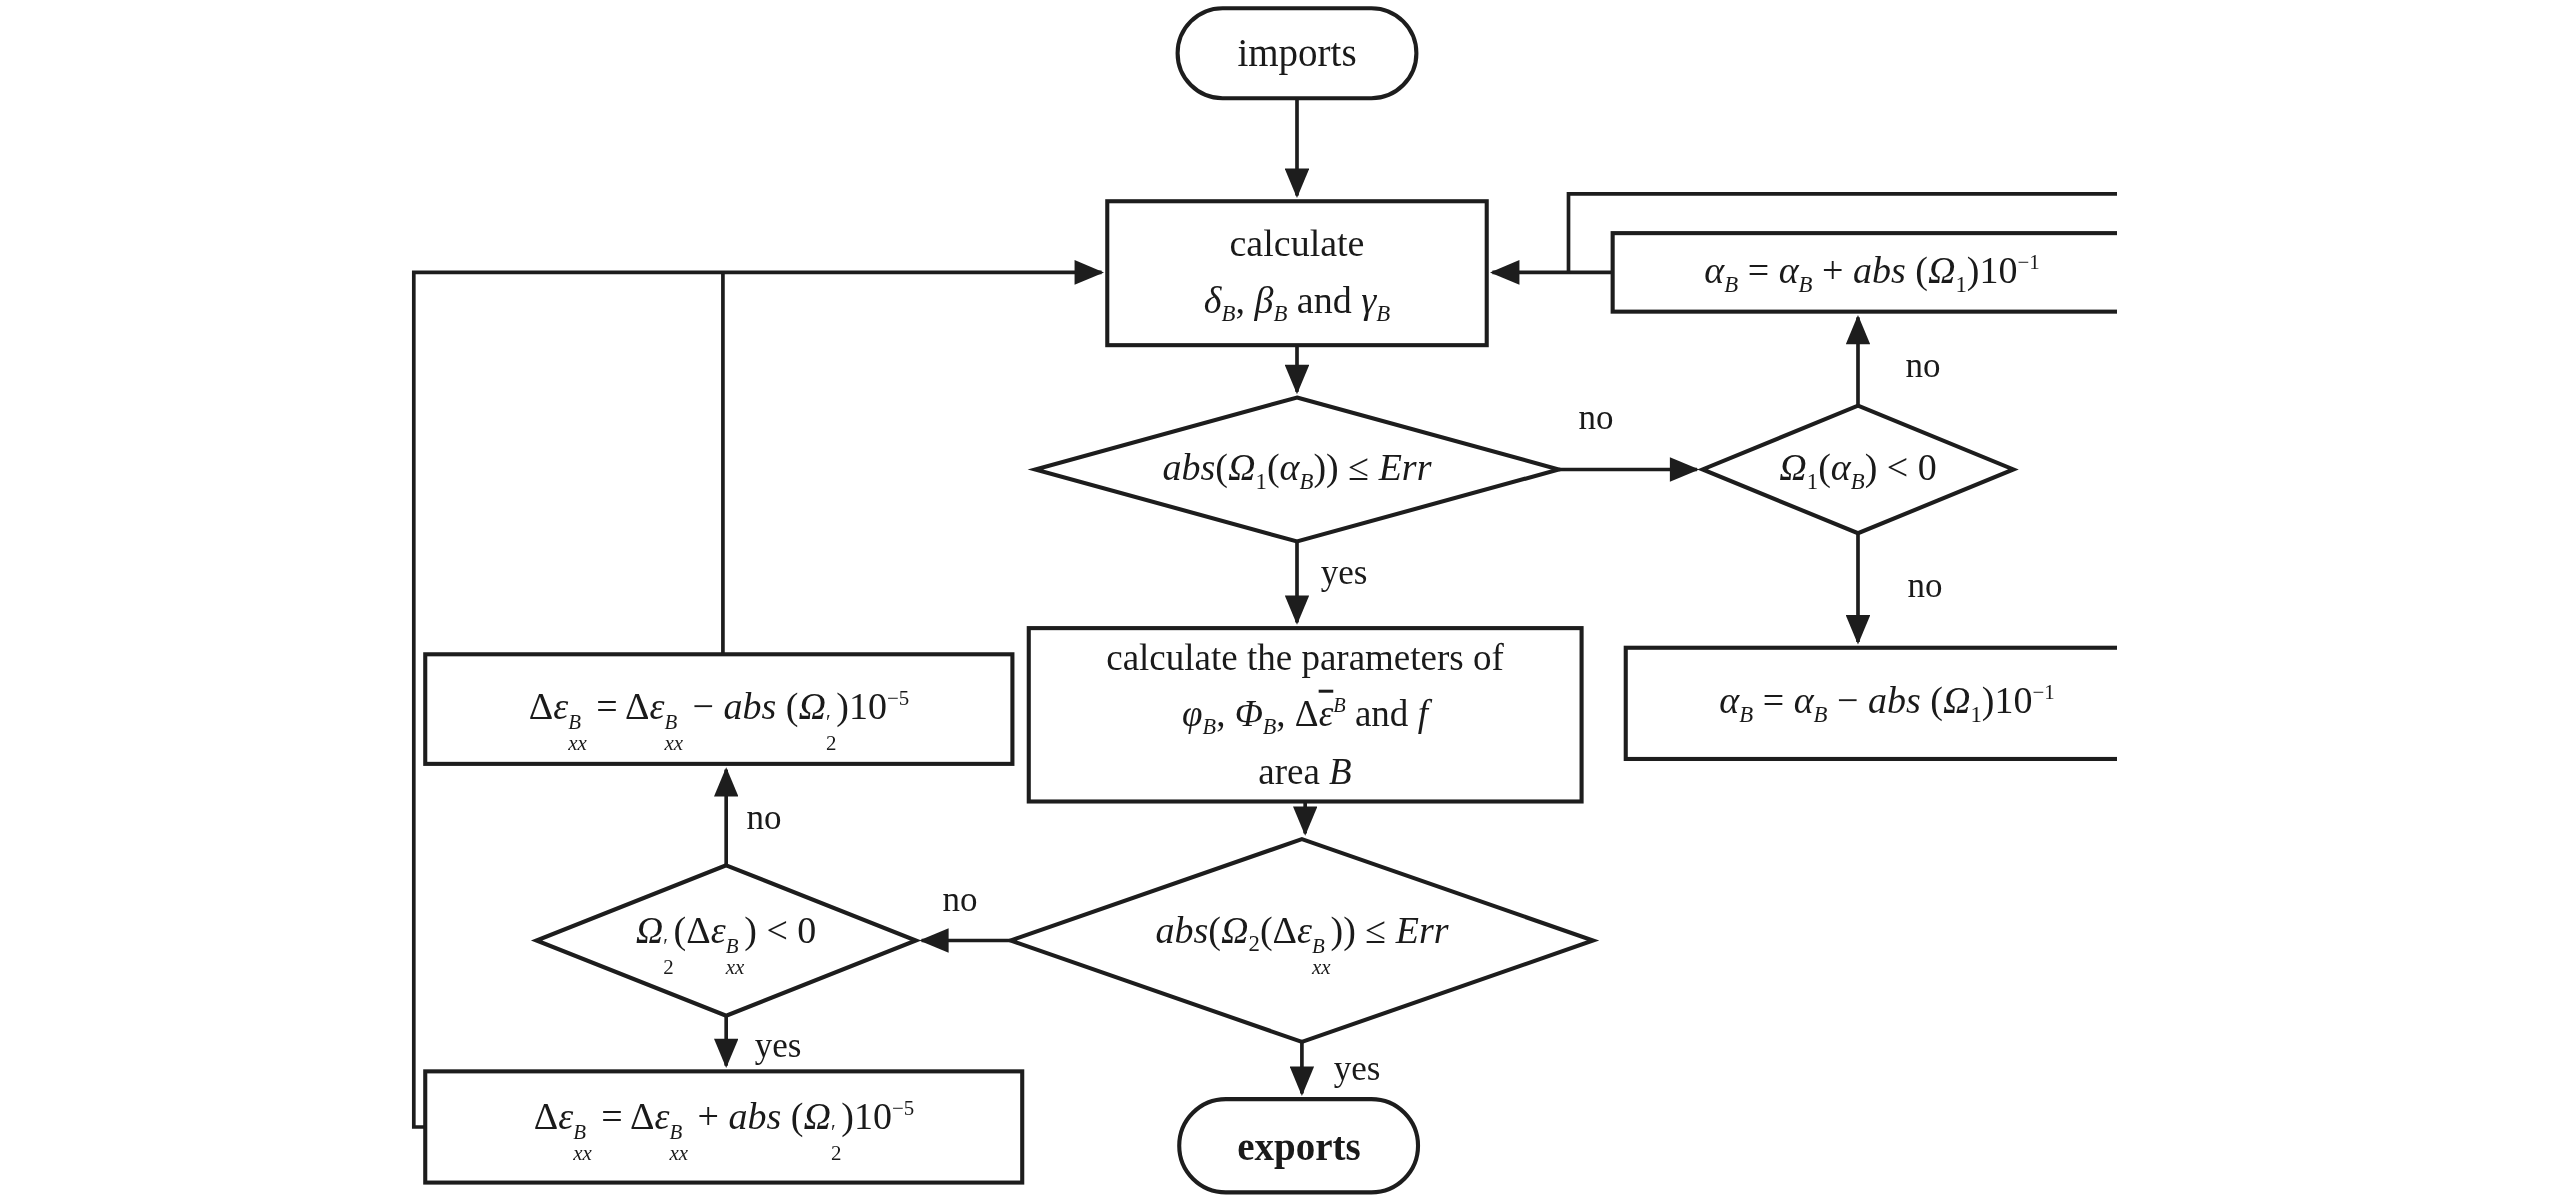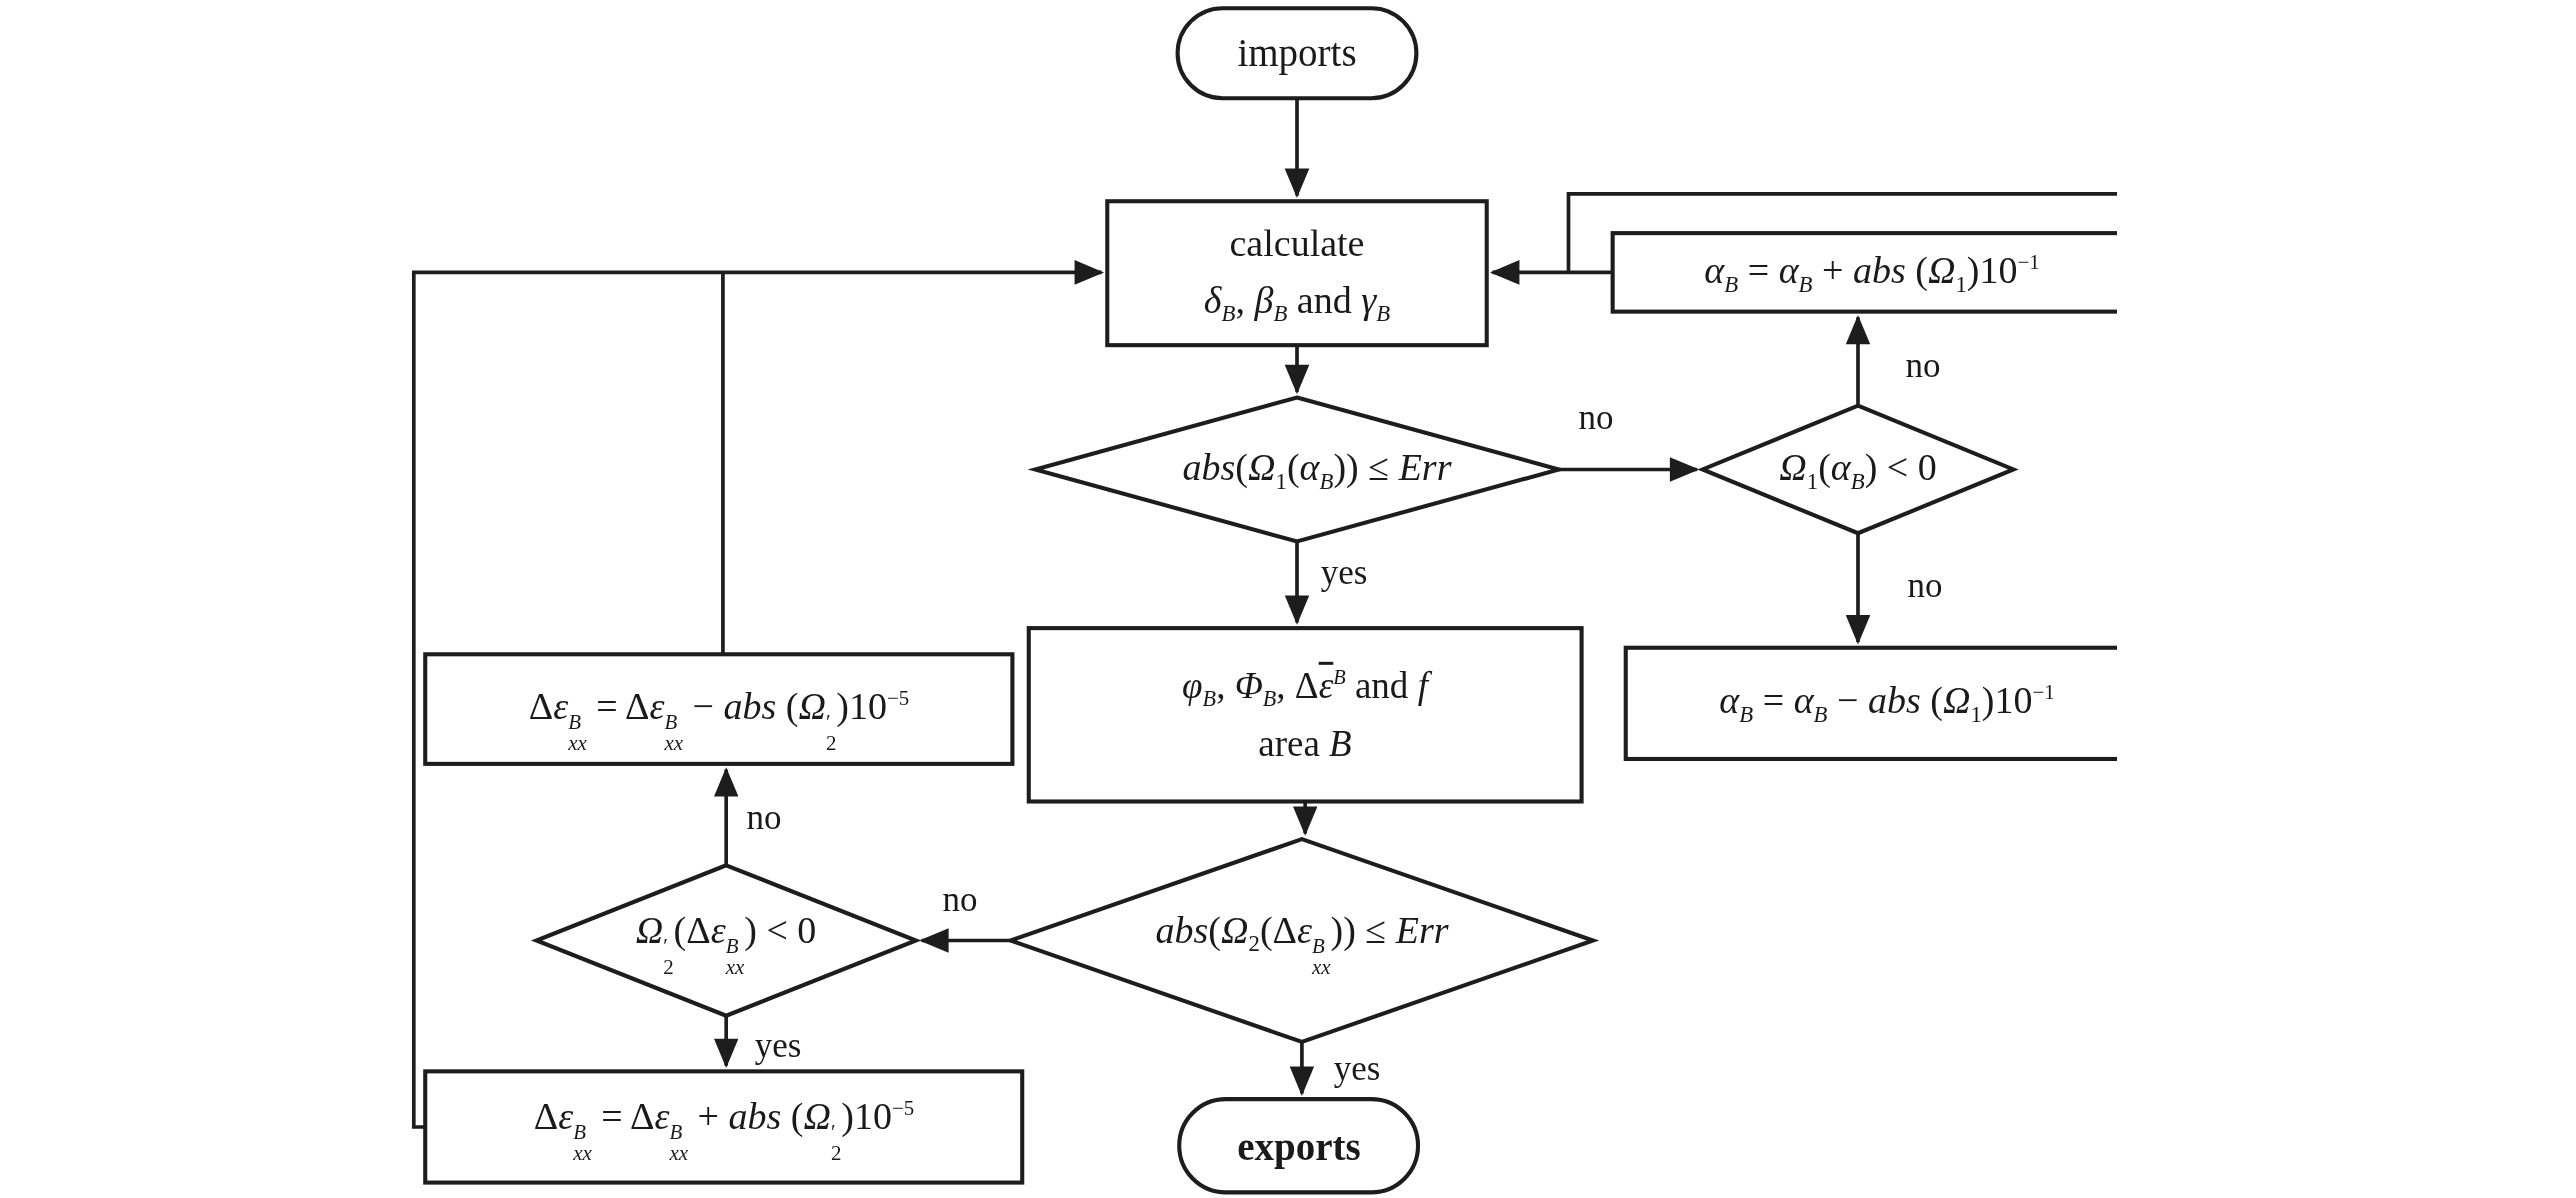--- a/index.html
+++ b/index.html
@@ -81,29 +81,30 @@
     </g>
   </svg>
 
   <div class="t terminator-text" style="left:1297px;top:53px;">imports</div>
 
   <div class="t" style="left:1297px;top:273px;">
     <div>calculate</div>
     <div><i>δ</i><sub><i>B</i></sub>, <i>β</i><sub><i>B</i></sub> and <i>γ</i><sub><i>B</i></sub></div>
   </div>
 
-  <div class="t" style="left:1297px;top:469px;margin-left:20px;"><i>abs</i>(<i>Ω</i><sub>1</sub>(<i>α</i><sub><i>B</i></sub>)) ≤ <i>Err</i></div>
+  <div class="t" style="left:1297px;top:469px;"><i>abs</i>(<i>Ω</i><sub>1</sub>(<i>α</i><sub><i>B</i></sub>)) ≤ <i>Err</i></div>
 
   <div class="t" style="left:1858px;top:469px;"><i>Ω</i><sub>1</sub>(<i>α</i><sub><i>B</i></sub>) &lt; 0</div>
 
   <div class="t" style="left:1872px;top:272px;"><i>α</i><sub><i>B</i></sub> = <i>α</i><sub><i>B</i></sub> + <i>abs</i> (<i>Ω</i><sub>1</sub>)10<sup>−1</sup></div>
 
   <div class="t" style="left:1887px;top:702px;"><i>α</i><sub><i>B</i></sub> = <i>α</i><sub><i>B</i></sub> − <i>abs</i> (<i>Ω</i><sub>1</sub>)10<sup>−1</sup></div>
 
   <div class="t" style="left:1305px;top:715px;font-size:37px;line-height:1.52;">
+    <div>calculate the parameters of</div>
     <div><i>φ</i><sub><i>B</i></sub>, <i>Φ</i><sub><i>B</i></sub>, Δ<span class="ov"><i>ε</i></span><sup><i>B</i></sup> and <i>f</i></div>
     <div>area <i>B</i></div>
   </div>
 
   <div class="t" style="left:1302px;top:940px;"><i>abs</i>(<i>Ω</i><sub>2</sub>(Δ<i>ε</i><span class="ss">
         <span><i>B</i></span>
         <span><i>xx</i></span>
       </span>)) ≤ <i>Err</i></div>
 
   <div class="t" style="left:726px;top:940px;"><i>Ω</i><span class="ss">

